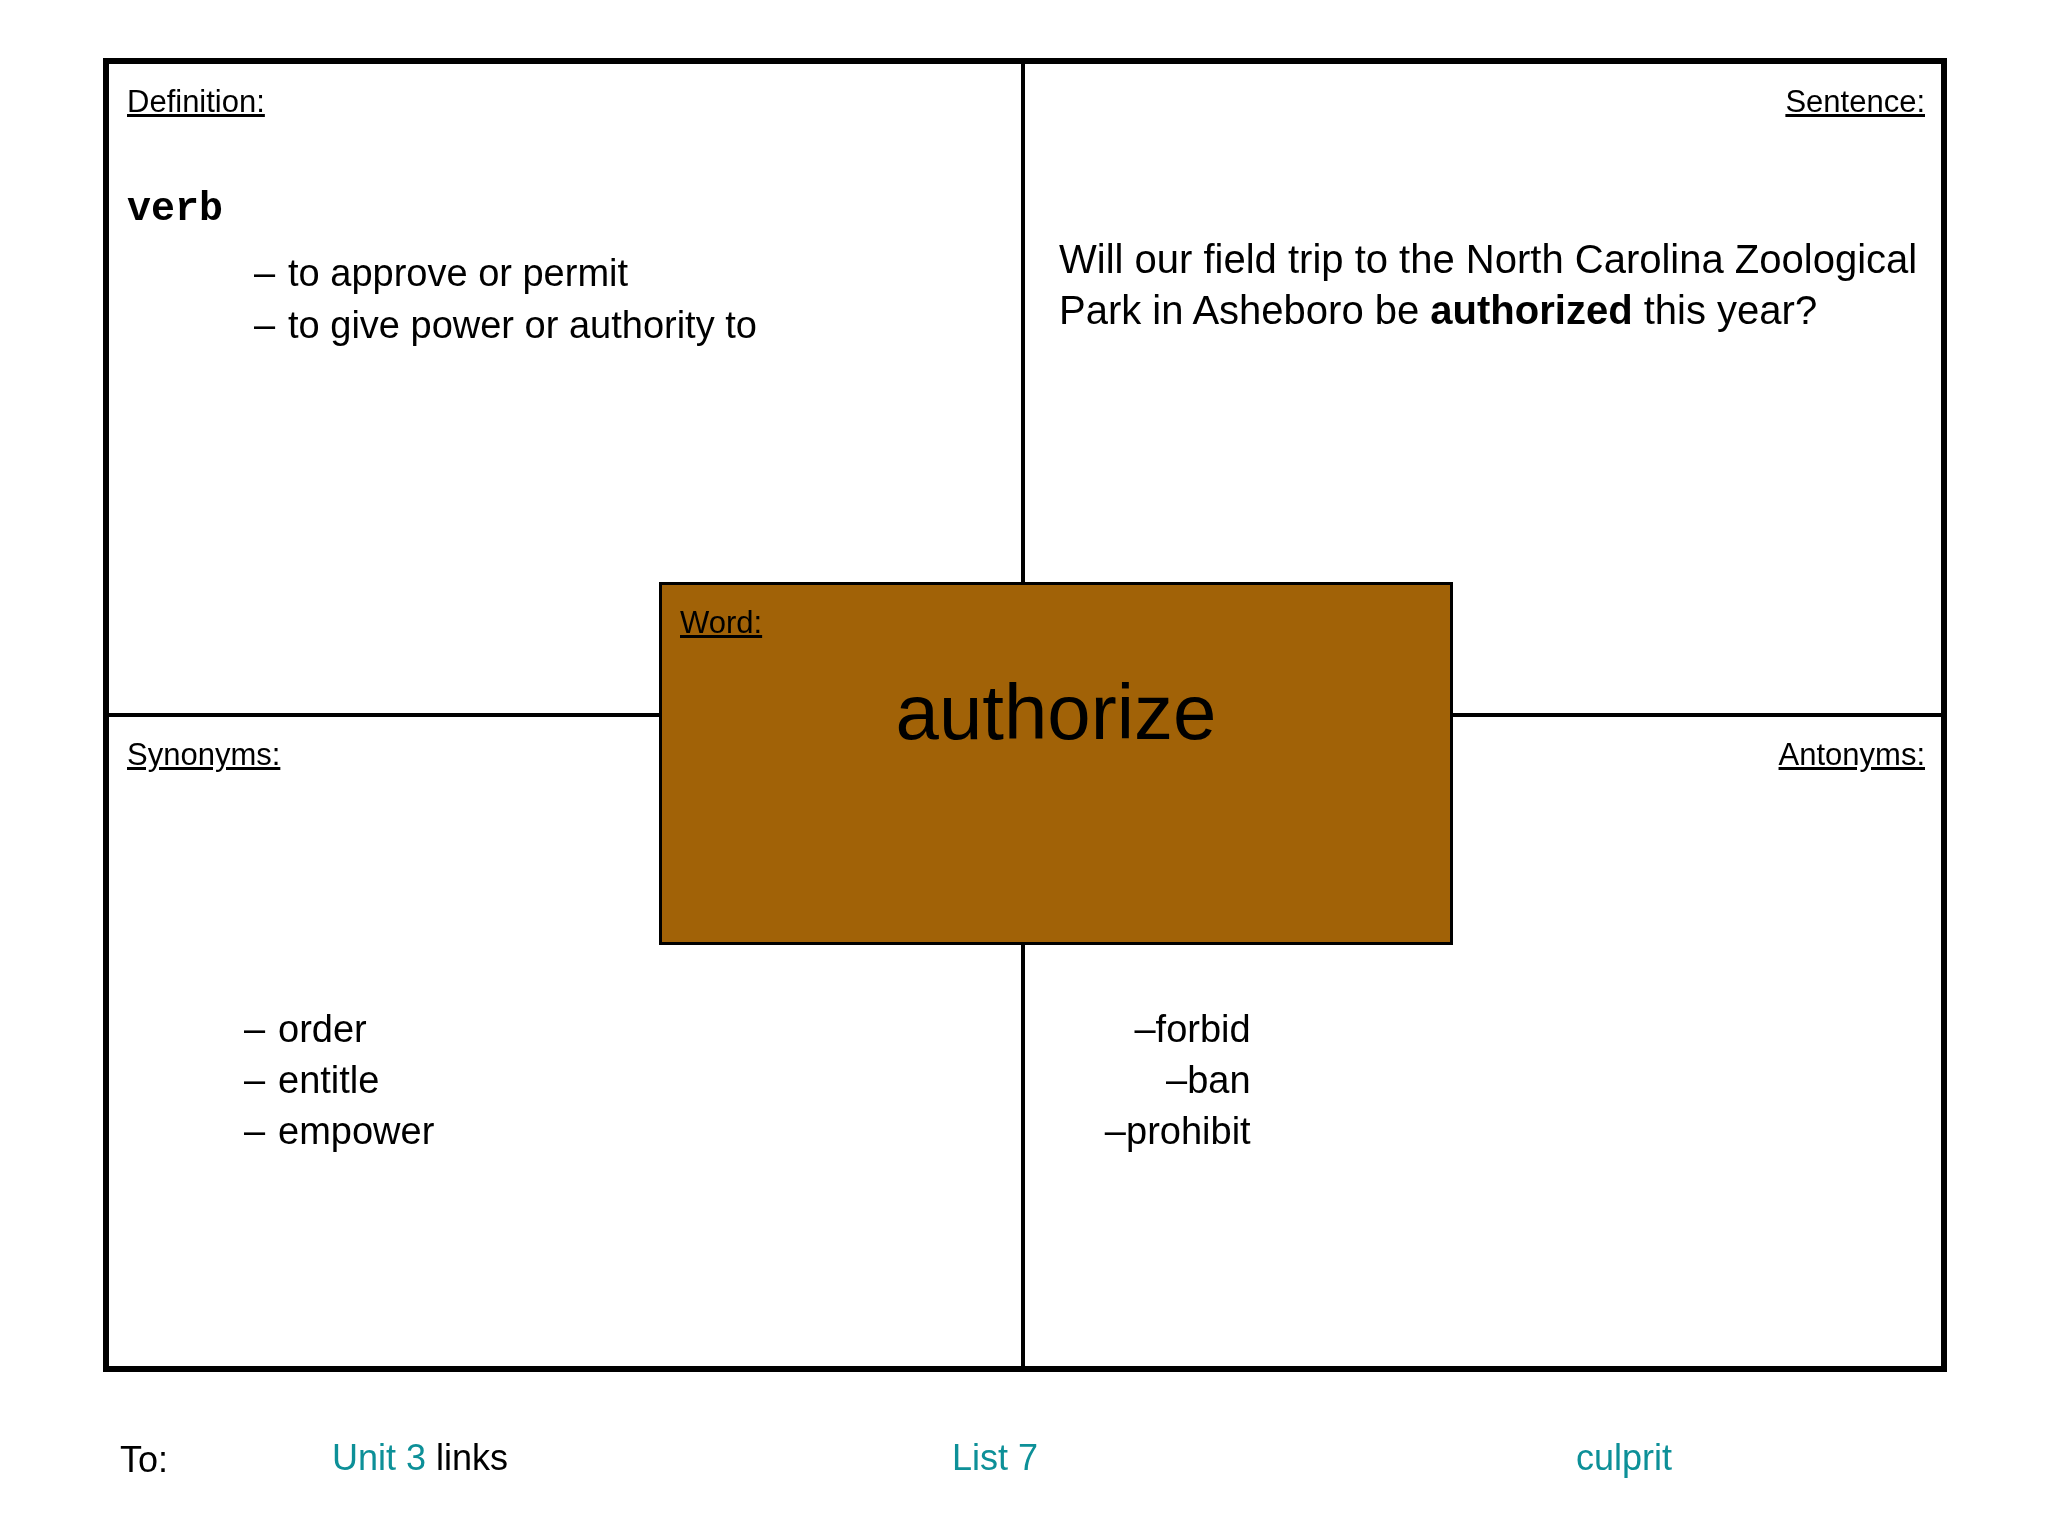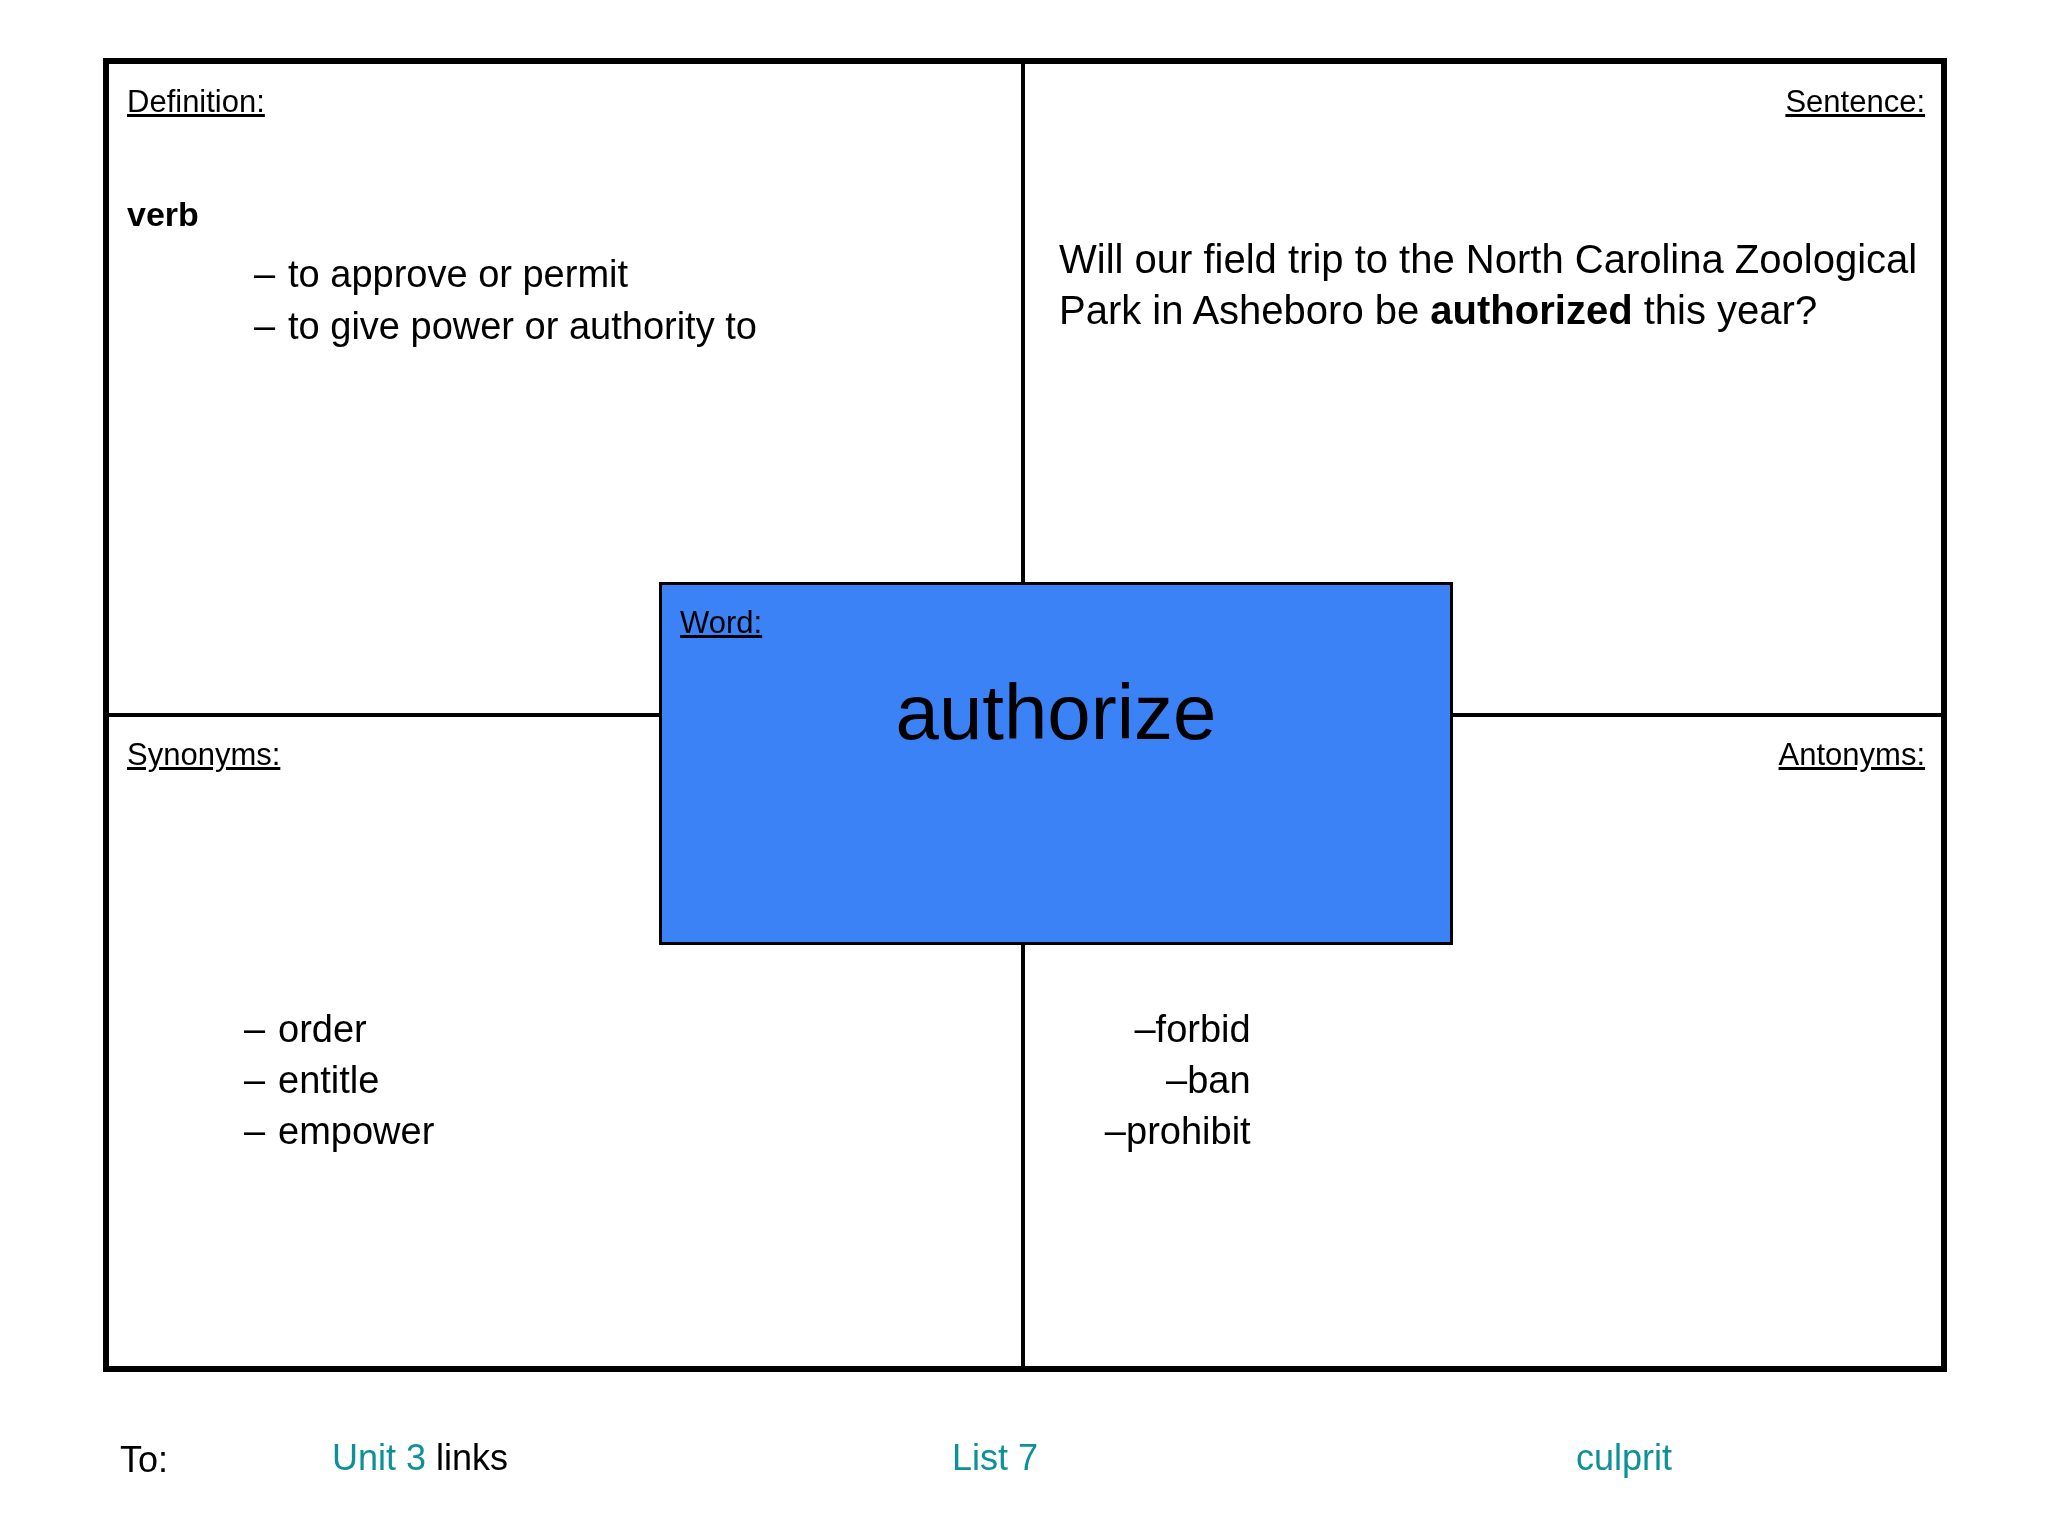--- a/index.html
+++ b/index.html
@@ -75,24 +75,25 @@
   .label-tr { right: 16px; top: 22px; }
 
   
   .def-body {
     position: absolute;
     left: 18px;
     top: 118px;
     width: 860px;
   }
   .pos {
-    font-size: 34px;
+    font-size: 40px;
     font-weight: bold;
     line-height: 1.0;
-    margin: 15px 0 18px 0;
+    margin: 8px 0 18px 0;
+    font-family: Liberation Mono, monospace;
   }
   .bullet-list {
     list-style: none;
     margin: 17px;
     padding: 0;
   }
   .bullet-list li {
     font-size: 38px;
     line-height: 1.36;
     white-space: nowrap;
@@ -127,21 +128,21 @@
 
   
   .word-box {
     position: absolute;
     left: 659px;
     top: 582px;
     width: 794px;
     height: 363px;
     box-sizing: border-box;
     border: 3px solid #000000;
-    background: #3b82f6;
+    background: #a16207;
     z-index: 5;
   }
   .word-box .quad-label { left: 18px; top: 22px; }
   .word-value {
     position: absolute;
     left: 0;
     right: 0;
     top: 88px;
     text-align: center;
     font-size: 78px;

